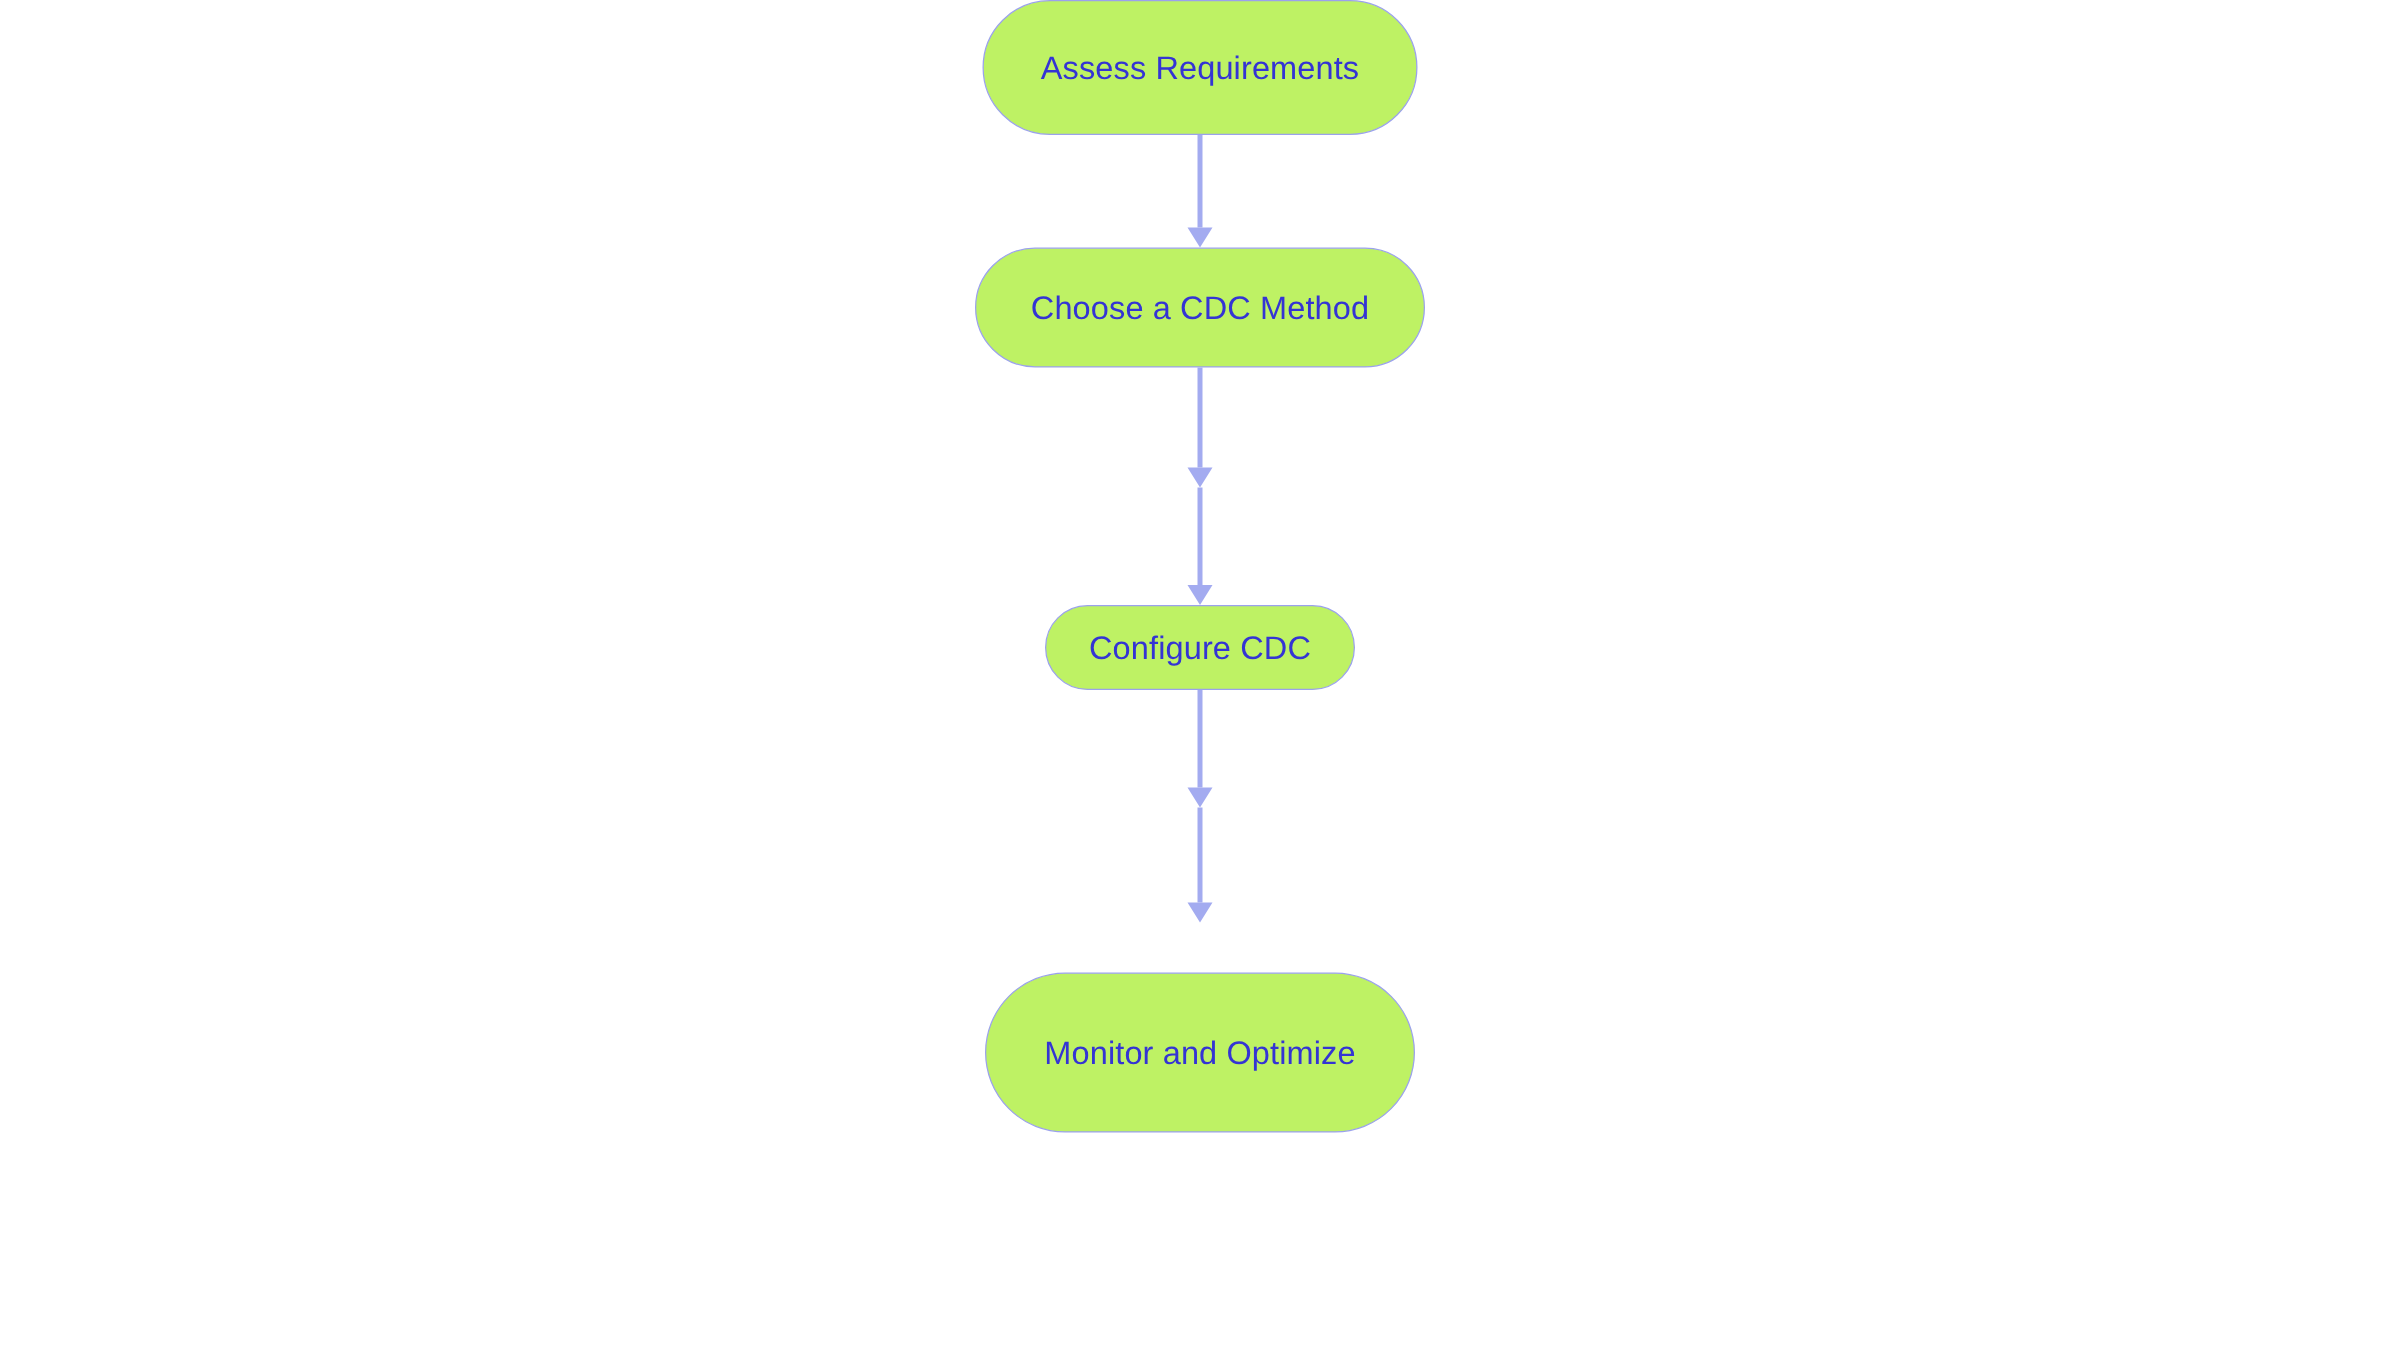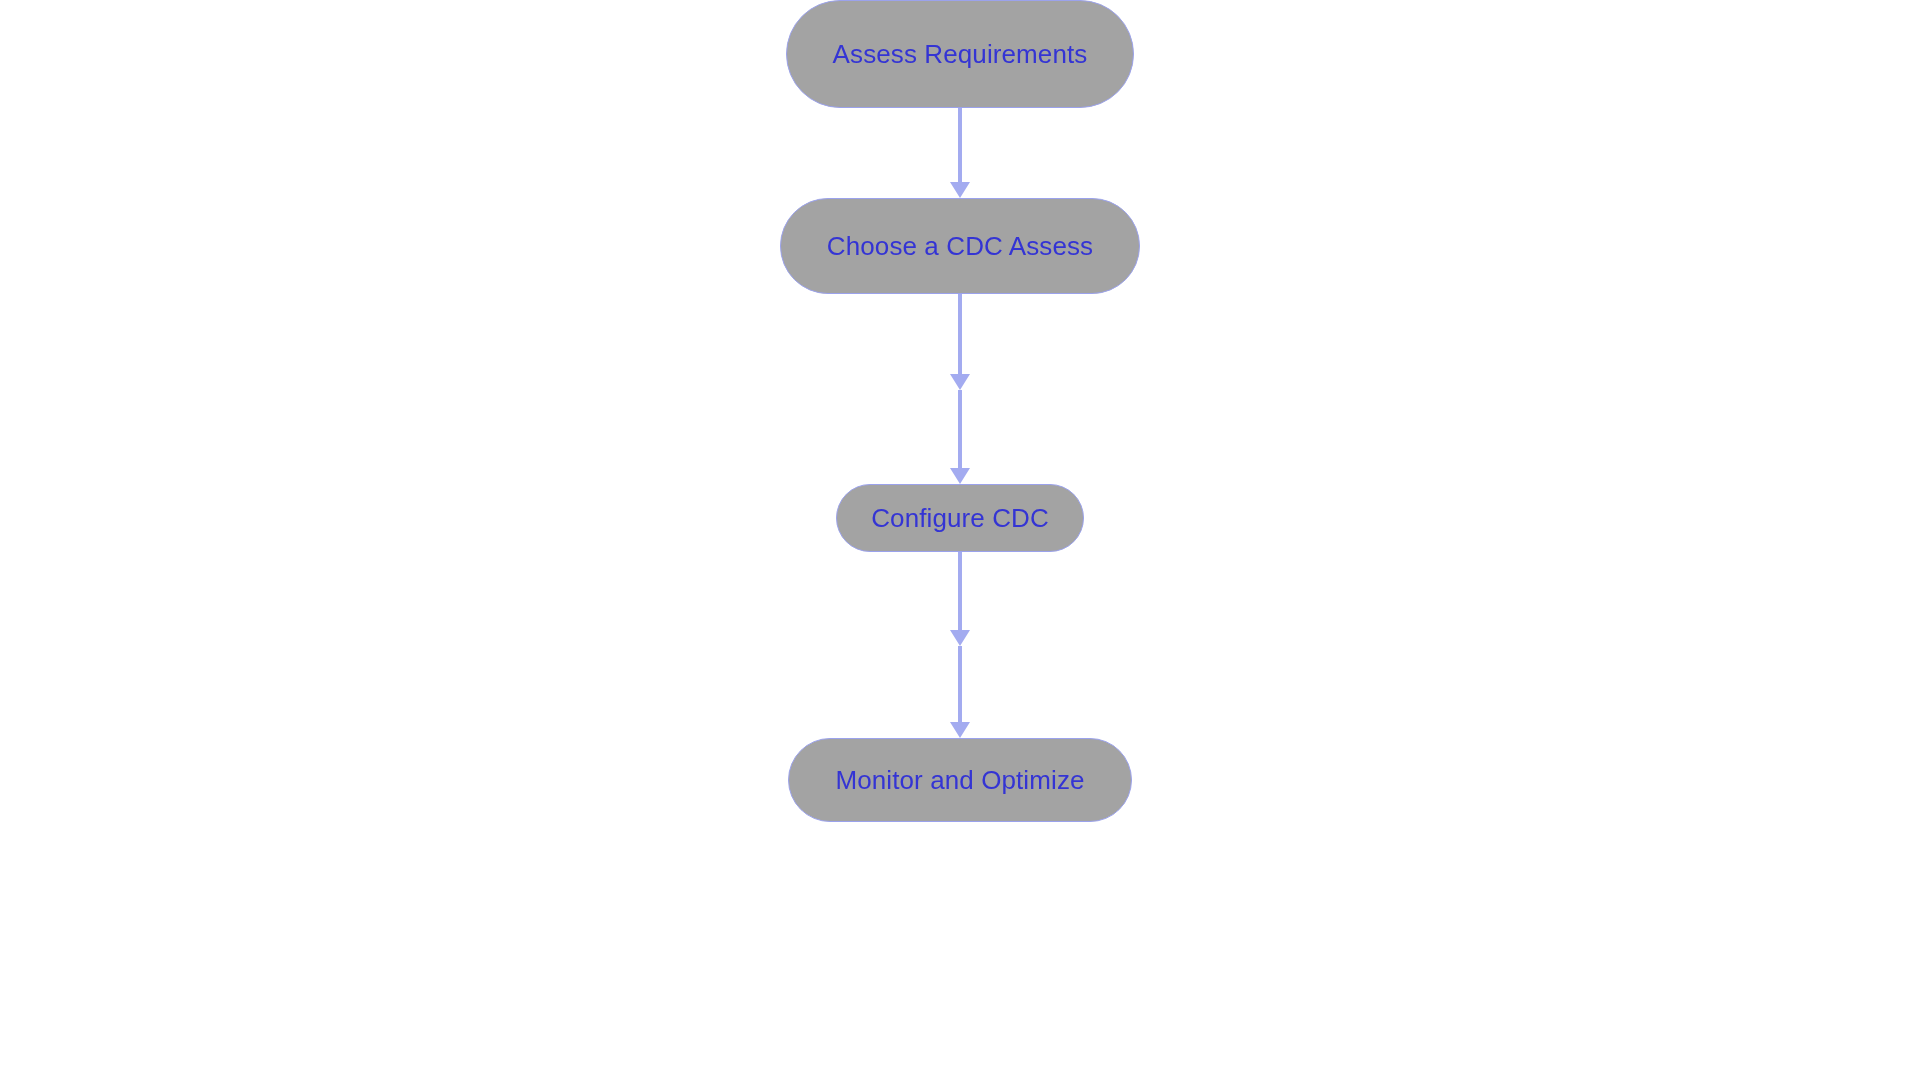--- a/index.html
+++ b/index.html
@@ -32,21 +32,21 @@
     flex-direction: column;
     align-items: center;
   }
 
   
   .flow-node {
     box-sizing: border-box;
     display: flex;
     align-items: center;
     justify-content: center;
-    background: #a3a3a3;
+    background: #bef264;
     border: 1.6px solid #9ba2ec;
     border-radius: 999px;
     color: #3434d4;
     font-size: 26px;
     font-weight: 400;
     letter-spacing: 0.1px;
     white-space: nowrap;
     line-height: 1;
     padding: 0 46px;
     user-select: none;
@@ -78,21 +78,21 @@
     border-top: 16px solid #a3abf0;
     flex: 0 0 auto;
   }
 
   
   .n-0 { height: 108px; width: 348px; }
   .n-1 { height: 96px;  width: 360px; }
   .n-2 { height: 94px;  width: 374px; }
   .n-3 { height: 68px;  width: 248px; }
   .n-4 { height: 92px;  width: 356px; }
-  .n-5 { height: 84px; width: 344px; }
+  .n-5 { height: 128px; width: 344px; margin-top: 40px; }
 
   .c-0 { height: 90px; }
   .c-1 { height: 96px; }
   .c-2 { height: 94px; }
   .c-3 { height: 94px; }
   .c-4 { height: 92px; }
 </style>
 </head>
 <body>
 
@@ -101,21 +101,21 @@
 
     <div class="flow-node n-0">
       <span class="flow-node-label">Assess Requirements</span>
     </div>
     <div class="flow-connector c-0">
       <div class="connector-shaft"></div>
       <div class="connector-head"></div>
     </div>
 
     <div class="flow-node n-1">
-      <span class="flow-node-label">Choose a CDC Assess</span>
+      <span class="flow-node-label">Choose a CDC Method</span>
     </div>
     <div class="flow-connector c-1">
       <div class="connector-shaft"></div>
       <div class="connector-head"></div>
     </div>
 
     <div class="flow-connector c-2">
       <div class="connector-shaft"></div>
       <div class="connector-head"></div>
     </div>

